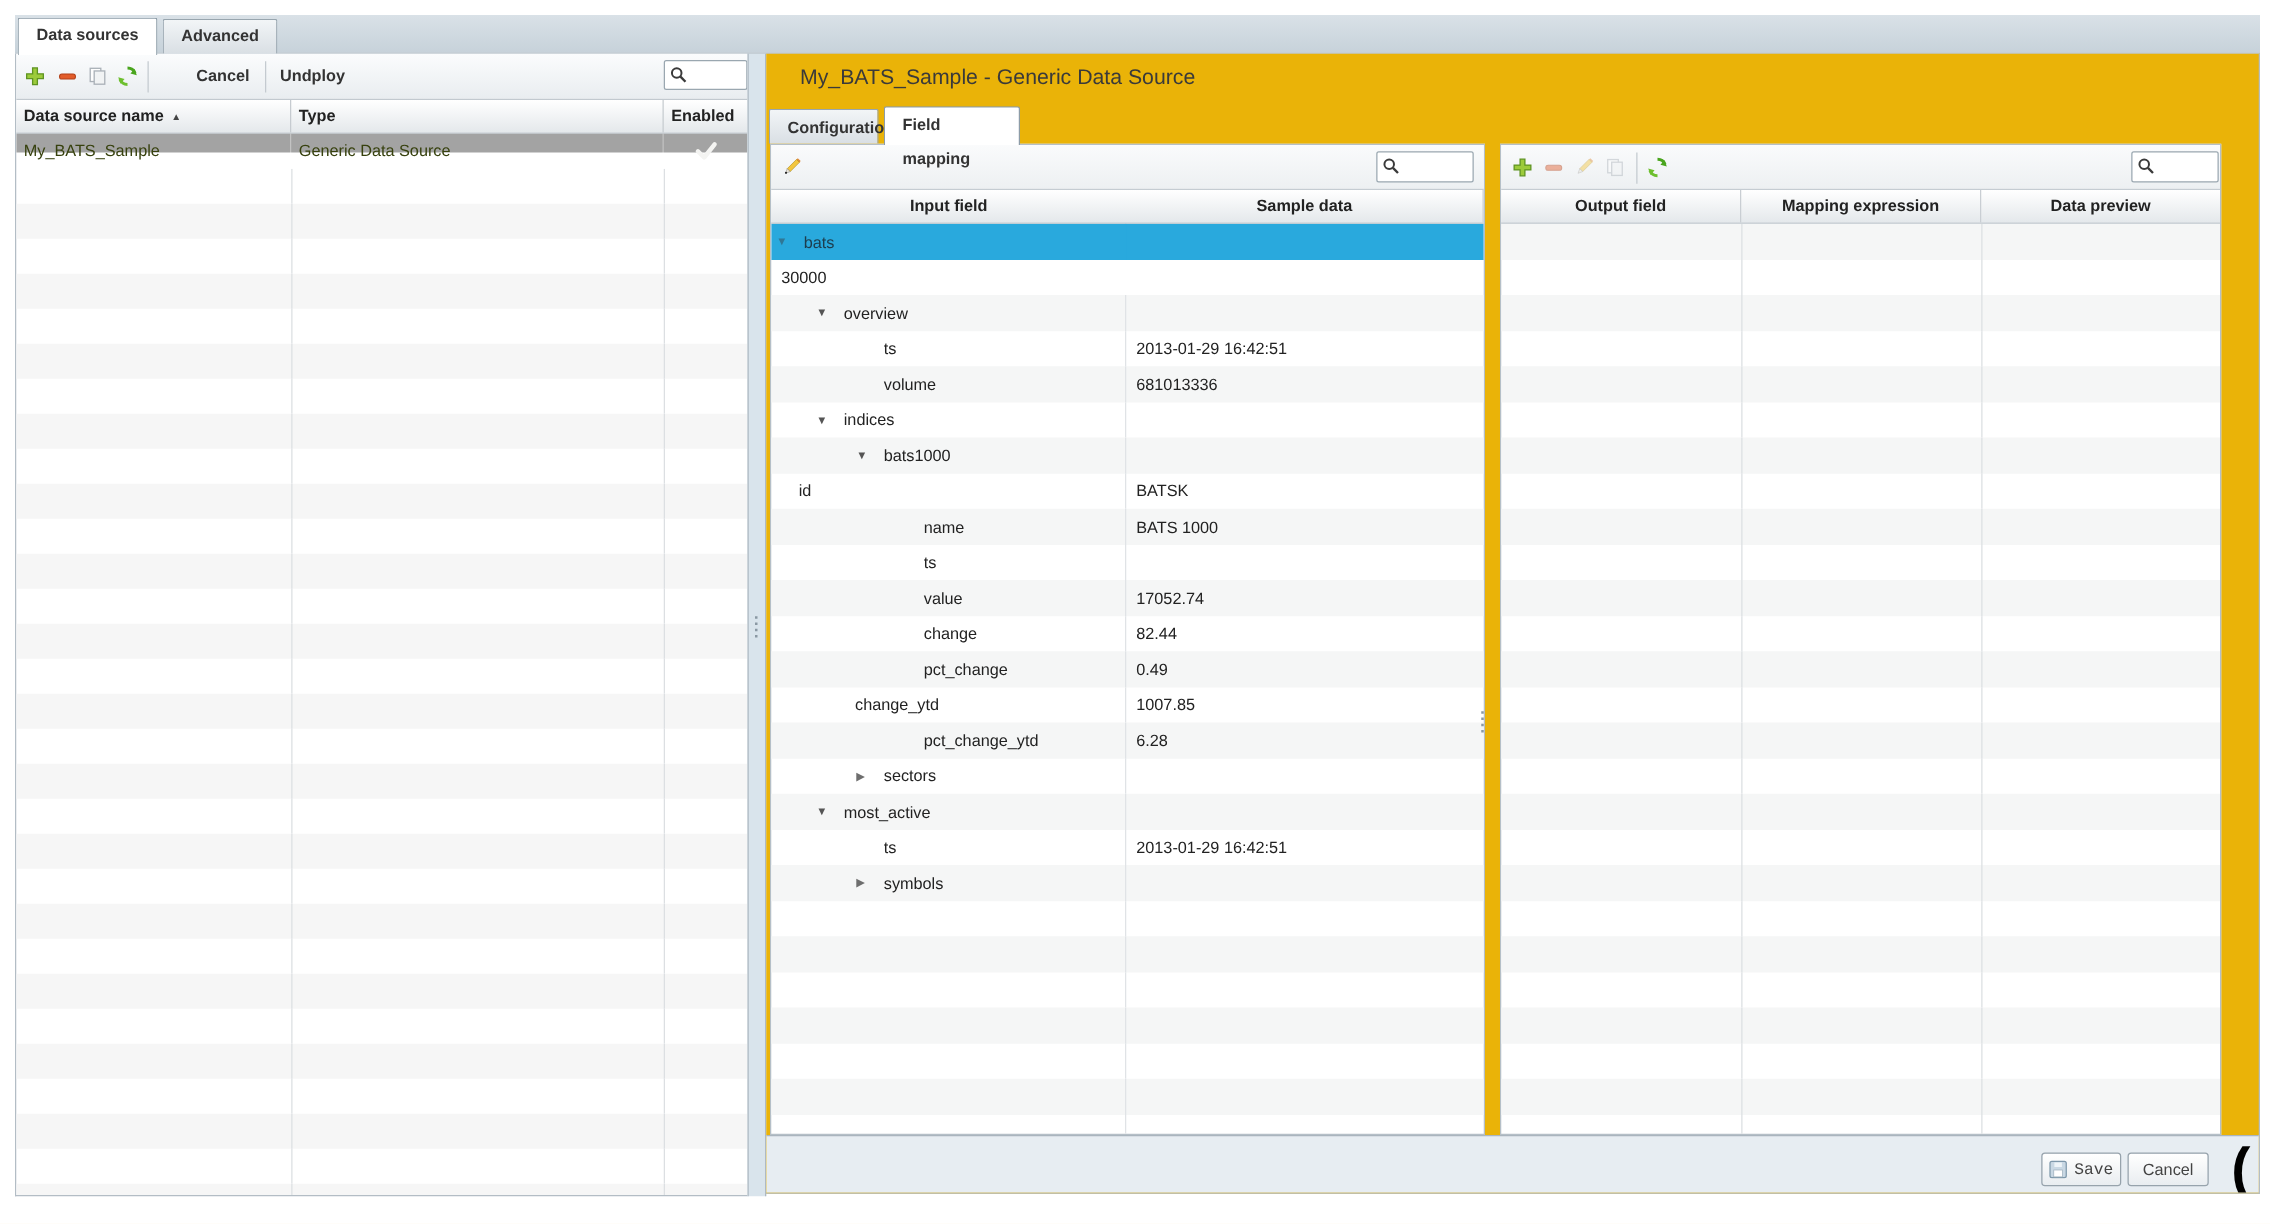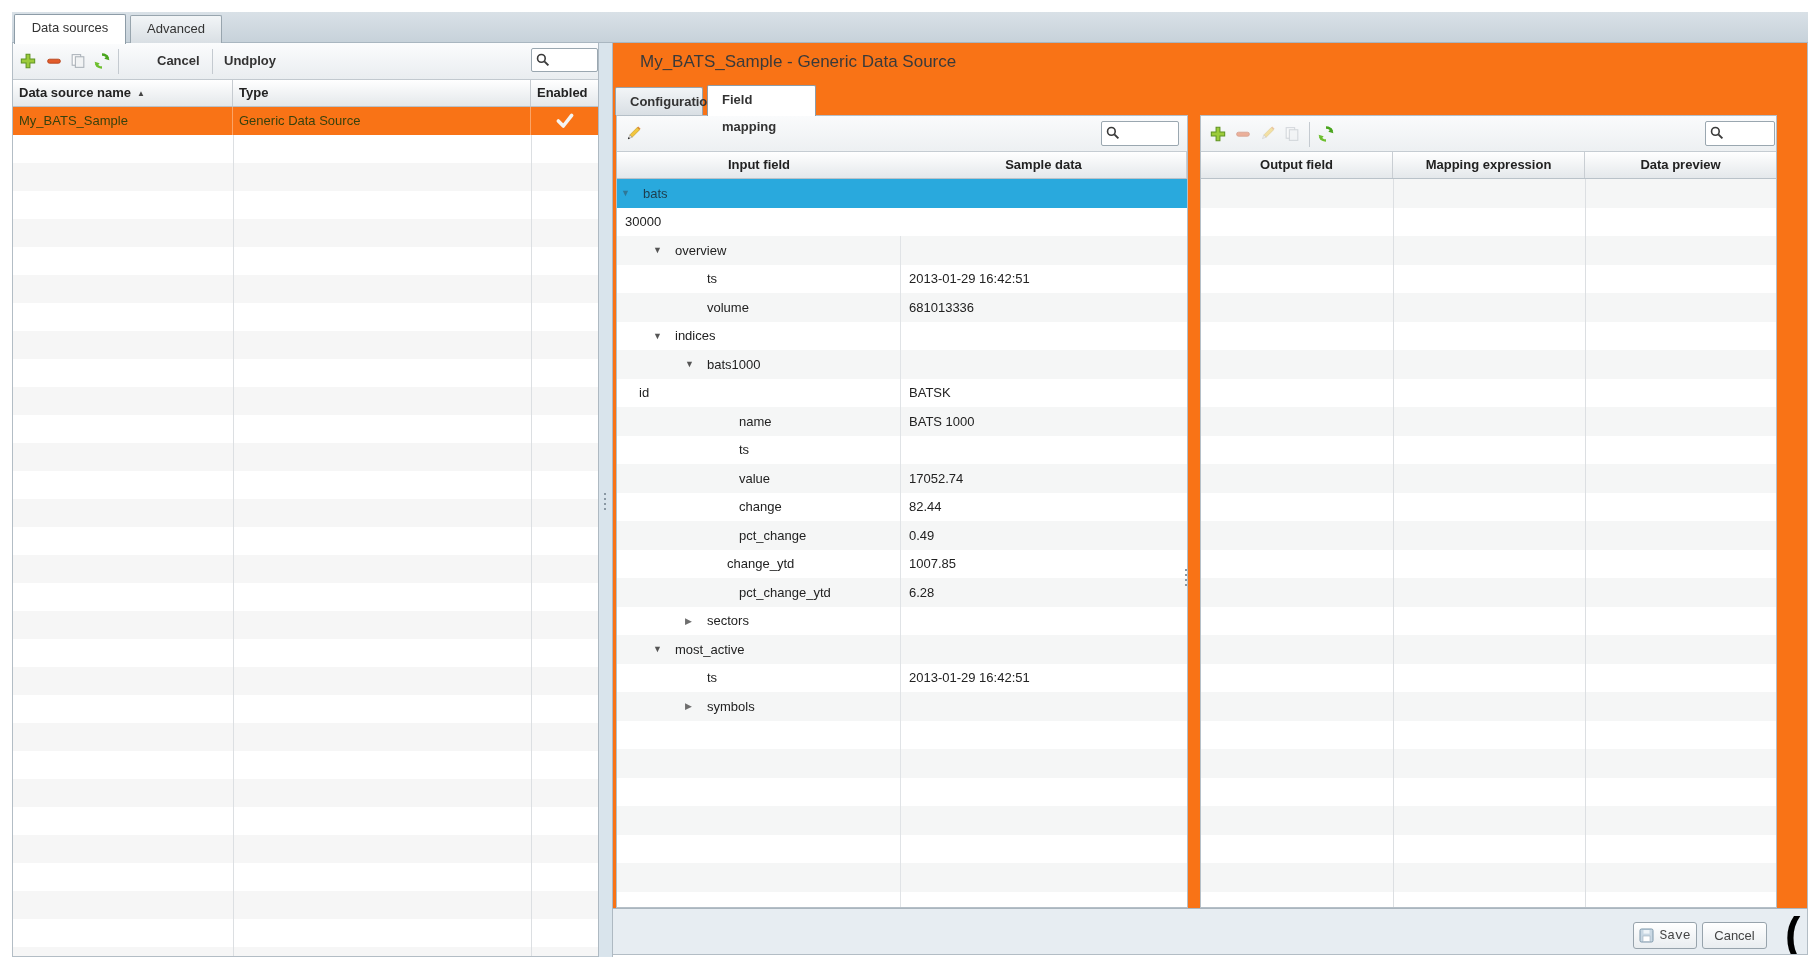--- a/index.html
+++ b/index.html
@@ -4,21 +4,21 @@
 <style>
   * { margin:0; padding:0; box-sizing:border-box; }
   html,body { background:#ffffff; font-family:"Liberation Sans", sans-serif; }
   .page { position:relative; width:1816px; height:979px; background:#fff; overflow:hidden; }
   .app { position:absolute; left:12px; top:12px; width:1796px; height:945px; }
 
   
   .tabstrip { position:absolute; left:0; top:0; width:1796px; height:31px;
     background:linear-gradient(#d9e1e7,#c7d2da); border-bottom:1px solid #a9b6c0; }
   .toptab { position:absolute; top:3px; height:28px; padding:0 14px; line-height:26px;
-    font-size:13px; font-weight:normal; color:#333; text-align:center;
+    font-size:13px; font-weight:bold; color:#333; text-align:center;
     background:linear-gradient(#f2f5f7,#d9dfe4); border:1px solid #98a5ae; border-bottom:none;
     border-radius:2px 2px 0 0; cursor:pointer; }
   .toptab.active { top:2px; height:30px; background:#fff; border-color:#8d9ca7; z-index:3; }
 
   
   .left-panel { position:absolute; left:0; top:31px; width:586px; height:914px;
     background:#fff; border-left:1px solid #b3bdc5; border-bottom:1px solid #b3bdc5; overflow:hidden; }
   .lp-toolbar { position:absolute; left:0; top:0; width:100%; height:37px;
     background:linear-gradient(#fbfcfd,#e9edf0); border-bottom:1px solid #c2c9cf; }
   .tb-ico { position:absolute; top:9px; width:18px; height:18px; cursor:pointer; }
@@ -29,38 +29,38 @@
   .searchbox svg { position:absolute; left:3px; top:3px; }
   .searchbox input { position:absolute; left:20px; top:1px; right:2px; bottom:1px; width:calc(100% - 23px);
     border:none; outline:none; font-size:12px; font-family:"Liberation Sans",sans-serif; background:transparent; }
 
   .lp-header { position:absolute; left:0; top:37px; width:100%; height:27px;
     background:linear-gradient(#ffffff,#e4e8eb); border-bottom:1px solid #b9c2c9; }
   .lp-h-cell { position:absolute; top:0; height:26px; line-height:26px; font-size:13px;
     font-weight:bold; color:#222; padding-left:6px; border-right:1px solid #c6cbd0; cursor:pointer; }
   .sort-arrow { font-size:8px; color:#444; margin-left:6px; vertical-align:1px; }
 
-  .lp-row-sel { position:absolute; left:0; top:64px; width:100%; height:28px; background:#f97316; cursor:pointer; }
+  .lp-row-sel { position:absolute; left:0; top:64px; width:100%; height:15px; background:#a3a3a3; cursor:pointer; }
   .lp-cell { position:absolute; top:0; height:28px; line-height:28px; font-size:13px; color:#37410e;
     padding-left:6px; border-right:1px solid rgba(255,255,255,0.35); }
   .lp-stripes { position:absolute; left:0; top:92px; width:100%; bottom:0; overflow:hidden; }
   .lp-stripe { height:28px; position:relative; }
   .lp-stripe.alt { background:#f6f6f6; }
   .lp-stripe .vline1, .lp-stripe .vline2 { position:absolute; top:0; bottom:0; width:1px; background:#dcdfe2; }
   .lp-stripe .vline1 { left:220px; } .lp-stripe .vline2 { left:518px; }
 
   
   .vsplit { position:absolute; left:586px; top:31px; width:15px; height:914px;
     background:#d9e4ec; border-left:1px solid #aeb9c2; border-right:1px solid #aeb9c2; cursor:col-resize; }
   .grip { position:absolute; width:4px; }
   .grip i { display:block; width:2px; height:2px; background:#8a98a3; margin:3px auto 0; }
 
   
   .right-panel { position:absolute; left:601px; top:31px; width:1195px; height:912px;
-    background:#f97316; border-right:1px solid #b3bdc5; border-bottom:1px solid #b3bdc5; overflow:hidden; }
+    background:#eab308; border-right:1px solid #b3bdc5; border-bottom:1px solid #b3bdc5; overflow:hidden; }
   .rp-title { position:absolute; left:27px; top:9px; font-size:17px; color:#3a3a3a; }
   .rp-tab { position:absolute; height:28px; padding:0 14px; line-height:27px; font-size:13px; font-weight:bold;
     color:#333; background:linear-gradient(#f2f5f7,#d9dfe4); border:1px solid #98a5ae; border-bottom:none;
     border-radius:2px 2px 0 0; cursor:pointer; top:44px; }
   .rp-tab.active { top:42px; height:31px; background:#fff; border-color:#8d9ca7; z-index:4; }
 
   .subpanel { position:absolute; top:72px; height:793px; background:#fff; border:1px solid #b5bfc7; }
   .sp-toolbar { position:absolute; left:0; top:0; right:0; height:36px;
     background:linear-gradient(#fafbfc,#edf0f2); border-bottom:1px solid #c5ccd2; }
   .sp-header { position:absolute; left:0; top:36px; right:0; height:27px;
@@ -425,21 +425,21 @@
               <div class="tcell-sm">82.44</div>
             </div>
             <div class="trow alt">
               <div class="tcell-in" style="padding-left: 100px;">
                 <span class="tri"></span>
                 <span class="tlabel">pct_change</span>
               </div>
               <div class="tcell-sm">0.49</div>
             </div>
             <div class="trow">
-              <div class="tcell-in" style="padding-left: 88px;">
+              <div class="tcell-in" style="padding-left: 45px;">
                 <span class="tri"></span>
                 <span class="tlabel">change_ytd</span>
               </div>
               <div class="tcell-sm">1007.85</div>
             </div>
             <div class="trow alt">
               <div class="tcell-in" style="padding-left: 100px;">
                 <span class="tri"></span>
                 <span class="tlabel">pct_change_ytd</span>
               </div>

